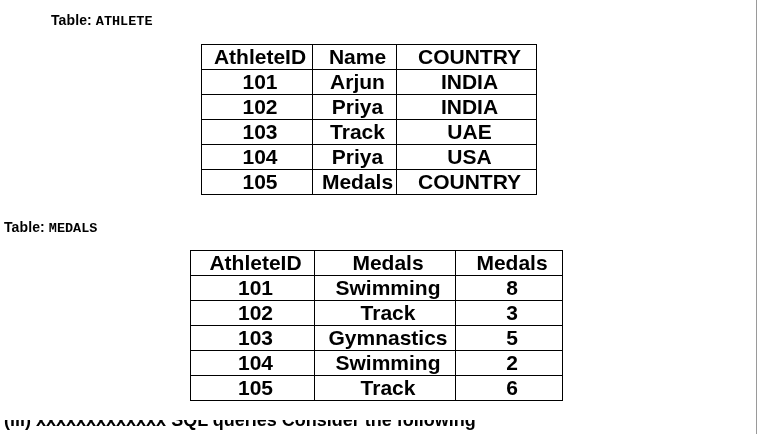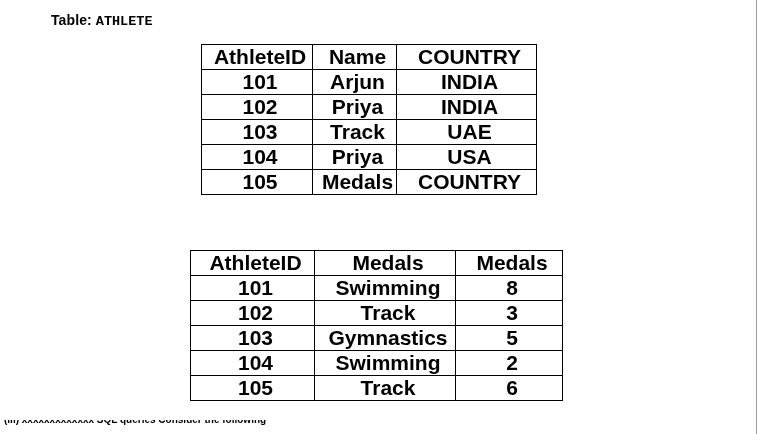--- a/index.html
+++ b/index.html
@@ -82,21 +82,21 @@
   #table-medals col.c2 { width: 107px; }
 
   
   .clipped-line {
     position: absolute;
     left: 4px;
     top: 420px;
     width: 600px;
     height: 14px;
     overflow: hidden;
-    font-size: 10px;
+    font-size: 18px;
     font-weight: bold;
     color: #000;
     line-height: 14px;
   }
   .clipped-line .inner {
     position: relative;
     top: -7px;
     display: block;
     white-space: nowrap;
   }
@@ -148,20 +148,24 @@
         <td>USA</td>
       </tr>
       <tr>
         <td>105</td>
         <td>Medals</td>
         <td>COUNTRY</td>
       </tr>
     </tbody>
   </table>
 
+  <div class="caption caption-medals">
+    <span>Table:</span>
+    <span class="mono">MEDALS</span>
+  </div>
 
   <table class="db" id="table-medals">
     <colgroup>
         <col class="c0">
         <col class="c1">
         <col class="c2">
       </colgroup>
     <thead>
       <tr>
         <th>AthleteID</th>

